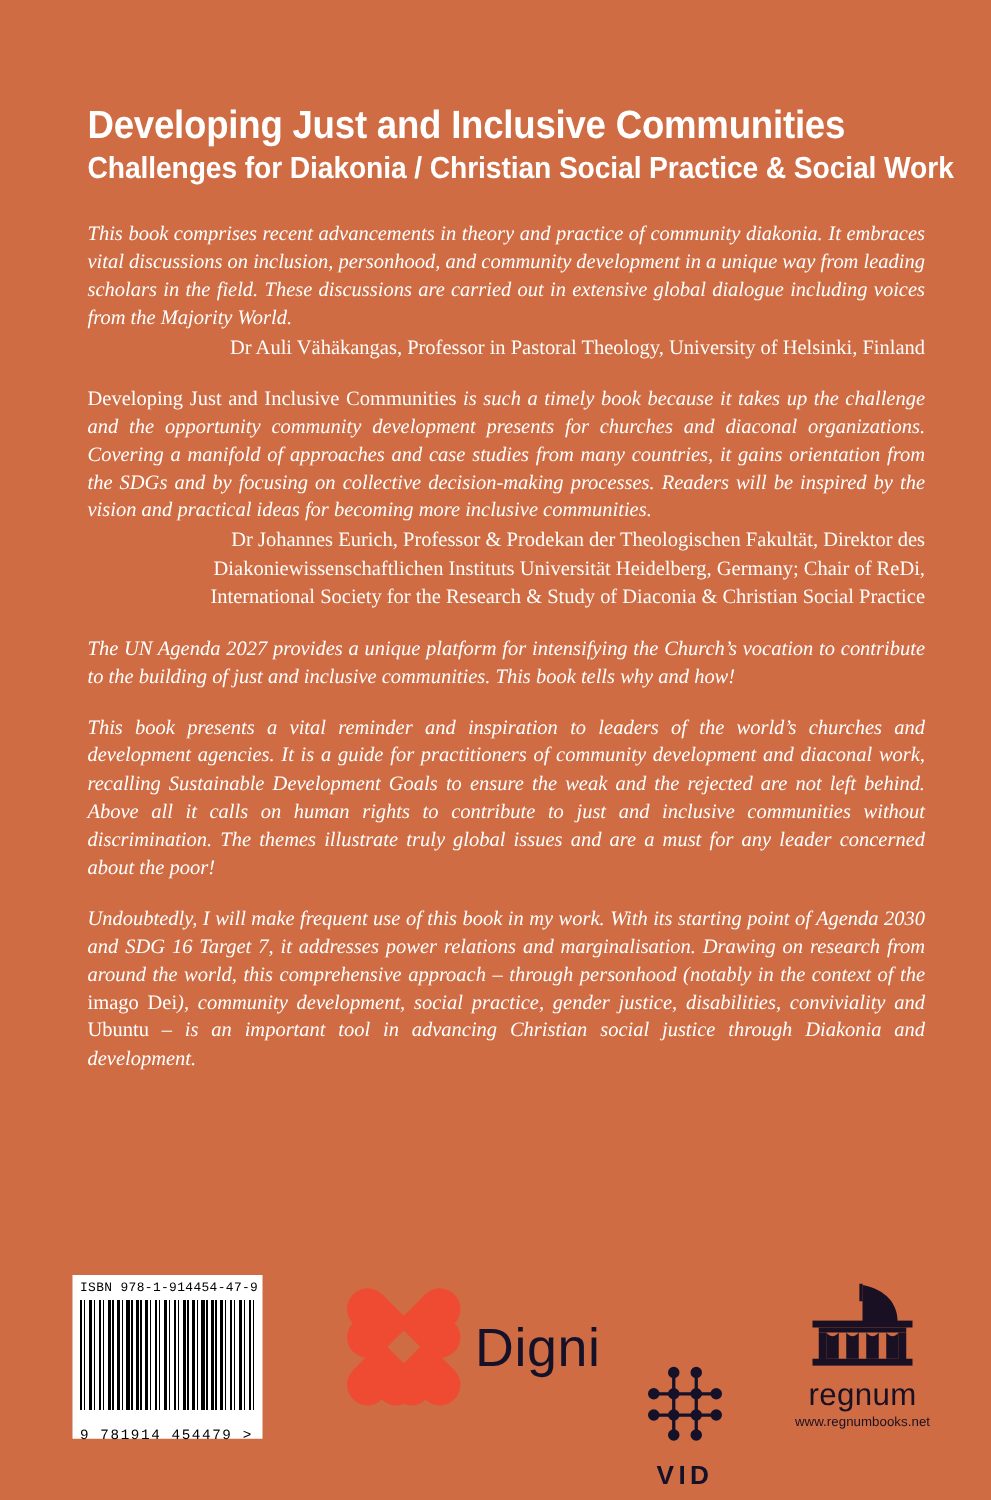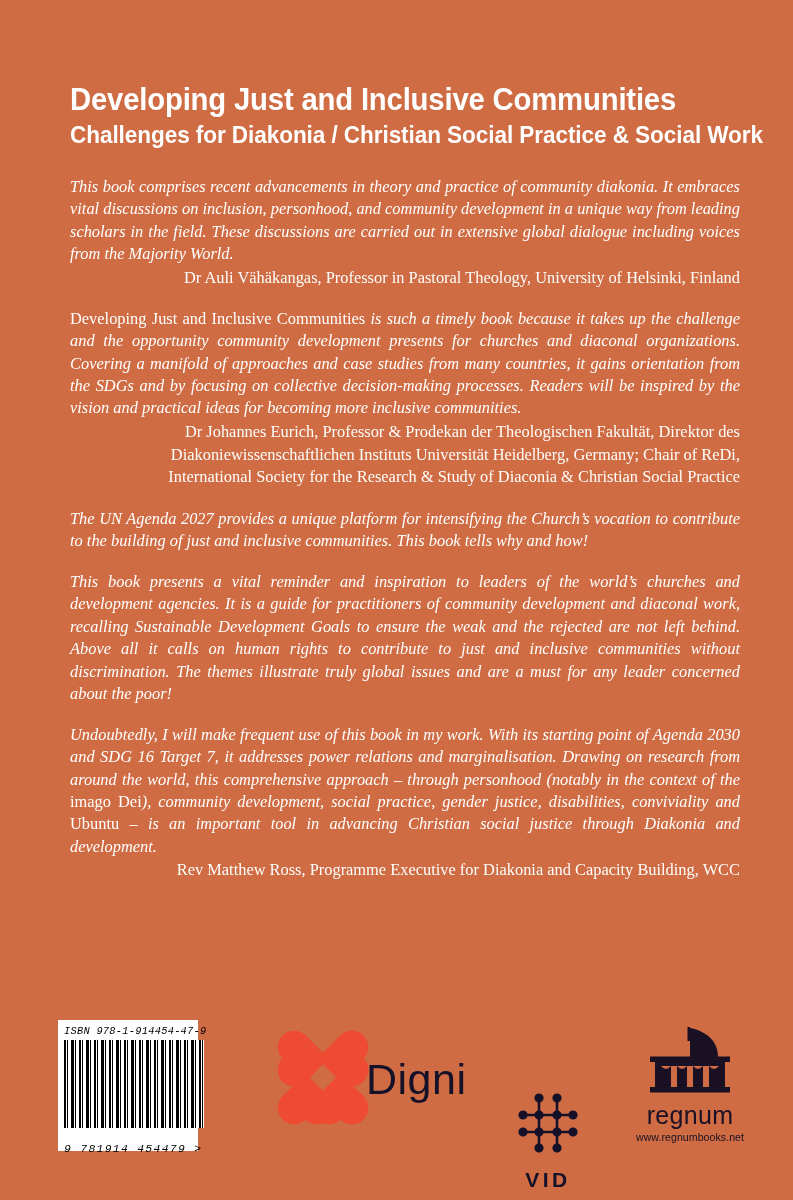--- a/index.html
+++ b/index.html
@@ -70,24 +70,23 @@
     color:#fdfdfb;
     text-align:right;
     padding-left:22px;
     margin-top:1px;
   }
 
   
   .barcode-box {
     position:absolute;
     left:58px; top:1020px;
-    width:140px; height:131px;
+    width:152px; height:131px;
     background:#ffffff;
     padding:5px 6px 3px 6px;
-    font-style:italic;
   }
   .barcode-isbn {
     font-family:"Liberation Mono", monospace;
     font-size:10.3px;
     letter-spacing:0.3px;
     color:#000;
     white-space:nowrap;
     margin-bottom:3px;
   }
   .barcode-bars {
@@ -109,21 +108,21 @@
     white-space:nowrap;
     margin-top:15px;
   }
 
   
   .digni-logo {
     position:absolute;
     left:288px; top:1040px;
     display:flex;
     align-items:center;
-    gap:8px;
+    gap:22px;
   }
   .clover { position:relative; width:70px; height:78px; }
   .clover span {
     position:absolute;
     width:33px; height:33px;
     background:#ef4b32;
   }
   .clover span::before, .clover span::after {
     content:""; position:absolute;
     width:33px; height:33px;
@@ -210,21 +209,20 @@
         <div class="blurb-attr">Dr Johannes Eurich, Professor &amp; Prodekan der Theologischen Fakultät, Direktor des Diakoniewissenschaftlichen Instituts Universität Heidelberg, Germany; Chair of ReDi, International Society for the Research &amp; Study of Diaconia &amp; Christian Social Practice</div>
       </div>
       <div class="blurb">
         <div class="blurb-text"><span>The UN Agenda 2027 provides a unique platform for intensifying the Church’s vocation to contribute to the building of just and inclusive communities. This book tells why and how!</span></div>
       </div>
       <div class="blurb">
         <div class="blurb-text"><span>This book presents a vital reminder and inspiration to leaders of the world’s churches and development agencies. It is a guide for practitioners of community development and diaconal work, recalling Sustainable Development Goals to ensure the weak and the rejected are not left behind. Above all it calls on human rights to contribute to just and inclusive communities without discrimination. The themes illustrate truly global issues and are a must for any leader concerned about the poor!</span></div>
       </div>
       <div class="blurb">
         <div class="blurb-text"><span>Undoubtedly, I will make frequent use of this book in my work. With its starting point of Agenda 2030 and SDG 16 Target 7, it addresses power relations and marginalisation. Drawing on research from around the world, this comprehensive approach – through personhood (notably in the context of the </span><span class="roman">imago Dei</span><span>), community development, social practice, gender justice, disabilities, conviviality and </span><span class="roman">Ubuntu</span><span> – is an important tool in advancing Christian social justice through Diakonia and development.</span></div>
-        <div class="blurb-attr">Rev Matthew Ross, Programme Executive for Diakonia and Capacity Building, WCC</div>
       </div>
     </div>
 
   <div class="barcode-box">
     <div class="barcode-isbn">ISBN 978-1-914454-47-9</div>
     <div class="barcode-bars"></div>
     <div class="barcode-digits">9 781914 454479 &gt;</div>
   </div>
 
   <div class="digni-logo">

